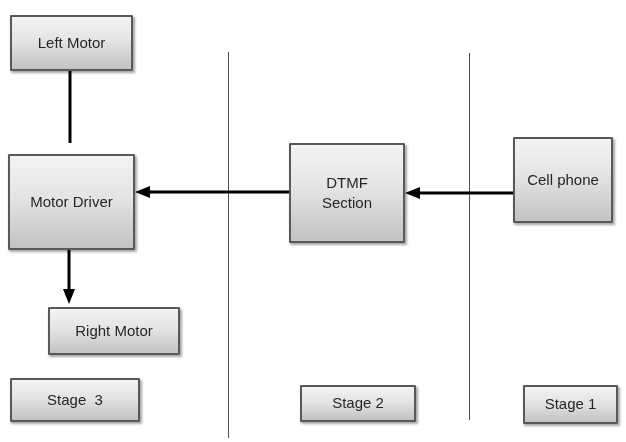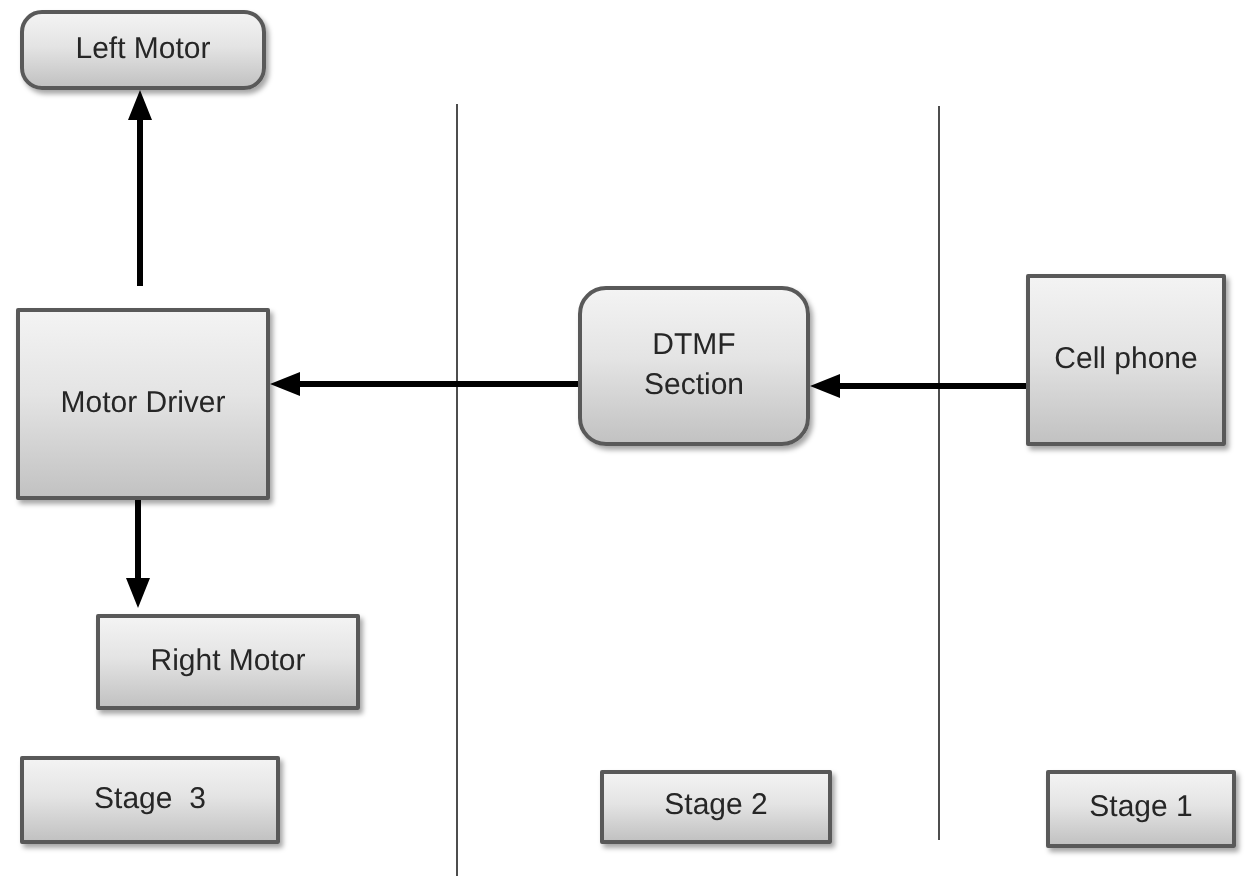--- a/index.html
+++ b/index.html
@@ -24,24 +24,24 @@
     display: flex;
     align-items: center;
     justify-content: center;
     text-align: center;
     font-size: 15px;
     color: #262626;
     line-height: 1.35;
   }
   .node .lbl { white-space: pre-line; }
   .stage .lbl { white-space: pre; }
-  #left-motor   { left: 10px;  top: 5px;   width: 123px; height: 40px; border-radius: 11px; }
+  #left-motor   { left: 10px;  top: 15px;   width: 123px; height: 56px; }
   #motor-driver { left: 8px;   top: 154px; width: 127px; height: 96px; }
   #right-motor  { left: 5px;   top: 307px; width: 132px; height: 48px; margin-left: 43px; }
-  #dtmf-section { left: 289px; top: 143px; width: 116px; height: 80px; border-radius: 14px; }
+  #dtmf-section { left: 289px; top: 143px; width: 116px; height: 100px; }
   #cell-phone   { left: 513px; top: 137px; width: 100px; height: 86px; }
   #stage-3      { left: 10px;  top: 378px; width: 130px; height: 44px; }
   #stage-2      { left: 300px; top: 385px; width: 116px;  height: 37px; }
   #stage-1      { left: 523px; top: 385px; width: 95px;  height: 39px; }
   .divider {
     position: absolute;
     width: 1px;
     background: #4d4d4d;
   }
   #divider-1 { left: 228px; top: 52px; height: 386px; }

